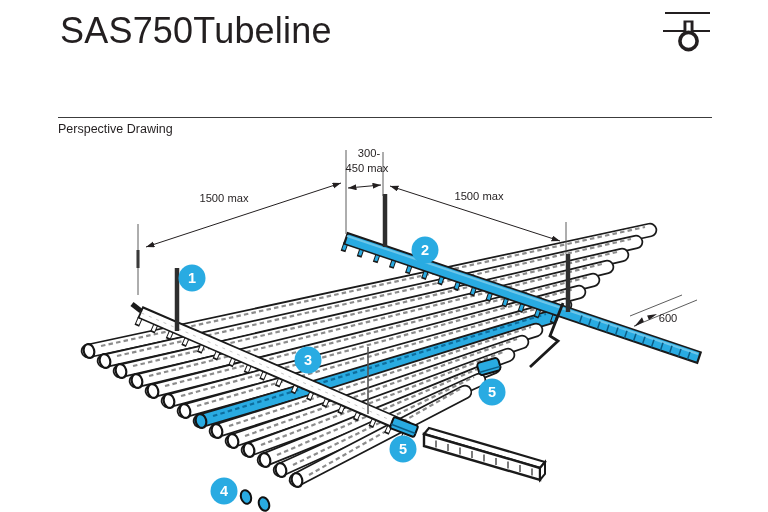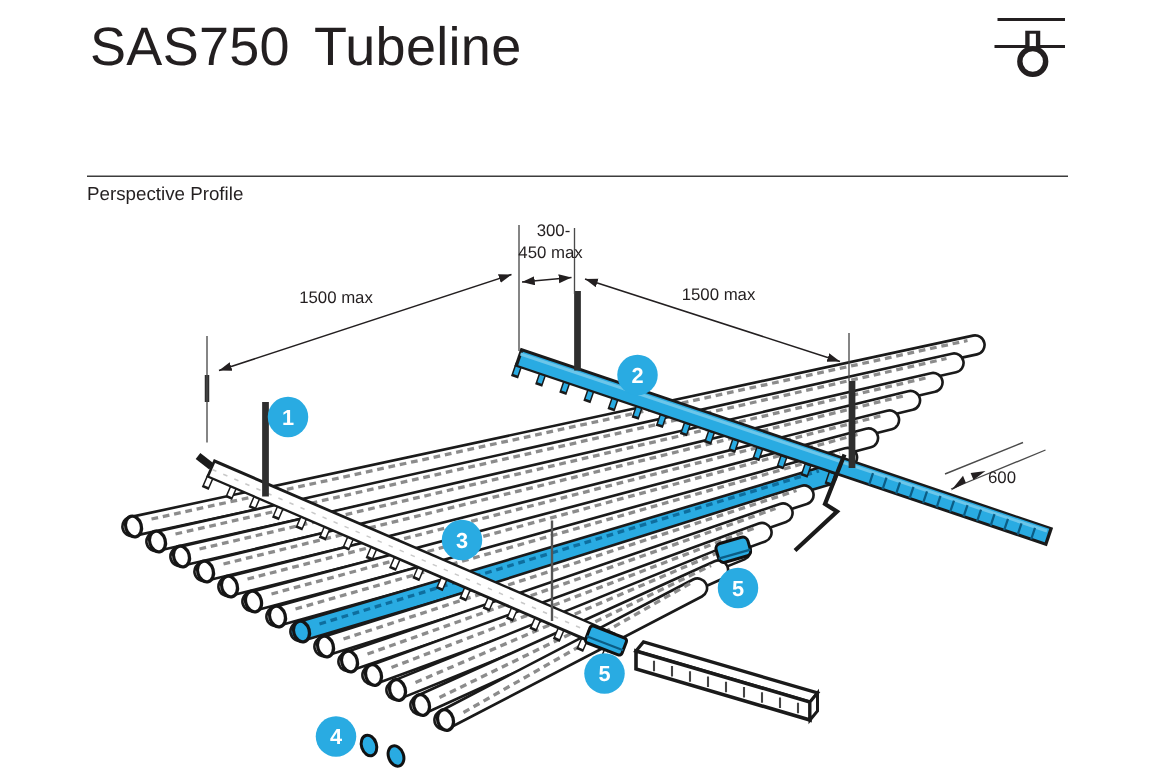--- a/index.html
+++ b/index.html
@@ -1,20 +1,20 @@
 <!DOCTYPE html>
 <html><head>
 <meta charset="utf-8">
 <style>
   html,body{margin:0;padding:0;background:#ffffff;}
   #page{position:relative;width:768px;height:512px;background:#ffffff;overflow:hidden;
         font-family:"Liberation Sans", sans-serif;color:#231F20;}
   #title{position:absolute;left:60px;top:10px;font-size:36px;font-weight:500;
          letter-spacing:0.2px;white-space:nowrap;}
-  #title .w2{margin-left:16px;}
+  #title .w2{margin-left:0;}
   #hdr-icon{position:absolute;left:655px;top:6px;}
   #rule{position:absolute;left:58px;top:117px;width:654px;height:1.3px;background:#3c3c3c;}
   #section-heading{position:absolute;left:58px;top:122px;font-size:12.5px;}
   #legend{position:absolute;left:58px;top:139px;font-size:10.6px;line-height:11.6px;}
   #drawing{position:absolute;left:0;top:130px;}
   svg text{font-family:"Liberation Sans", sans-serif;}
   .dim-label{font-size:11.2px;fill:#231F20;}
   .callout-num{font-size:14.5px;font-weight:bold;fill:#ffffff;text-anchor:middle;}
 </style>
 </head>
@@ -30,21 +30,21 @@
     <svg width="56" height="47" viewBox="0 0 56 47">
       <line x1="10" y1="7" x2="55" y2="7" stroke="#231F20" stroke-width="2"></line>
       <line x1="8" y1="25" x2="55" y2="25" stroke="#231F20" stroke-width="2"></line>
       <rect x="28.5" y="14.5" width="10" height="10.5" fill="#231F20"></rect>
       <rect x="31.4" y="16.5" width="4.2" height="8.5" fill="#ffffff"></rect>
       <circle cx="33.5" cy="35" r="8.6" fill="#ffffff" stroke="#231F20" stroke-width="3.6"></circle>
     </svg>
   </div>
 
   <div id="rule"></div>
-  <div id="section-heading">Perspective Profile</div>
+  <div id="section-heading">Perspective Drawing</div>
 
 
   <svg id="drawing" width="768" height="382" viewBox="0 130 768 382">
     <defs>
       <marker id="arr" orient="auto-start-reverse" markerWidth="10" markerHeight="8" refX="8.5" refY="3" markerUnits="userSpaceOnUse">
         <path d="M0,0 L8.5,3 L0,6 Z" fill="#231F20"></path>
       </marker>
     </defs>
 
     <g stroke-linecap="round">

